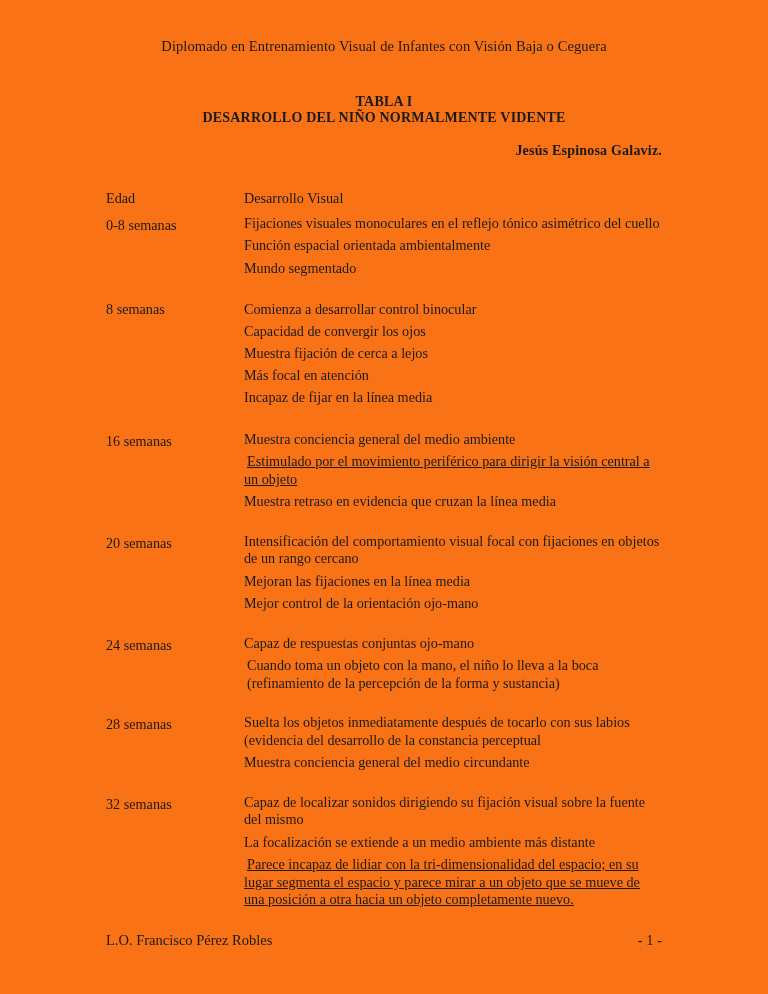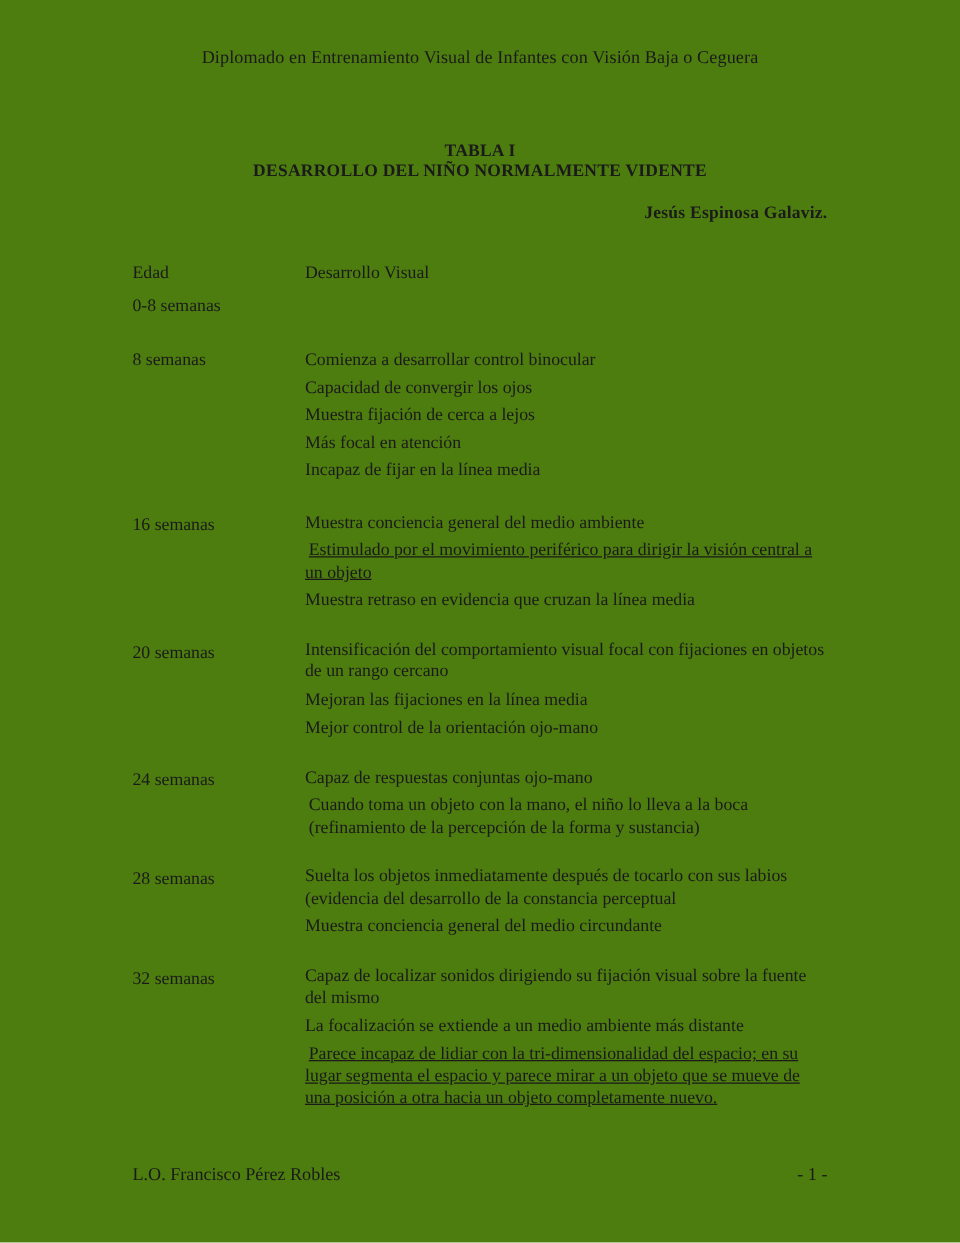--- a/index.html
+++ b/index.html
@@ -10,21 +10,21 @@
   }
   body {
     font-family: "Liberation Serif", "DejaVu Serif", serif;
     color: #1a1a1a;
     -webkit-font-smoothing: antialiased;
   }
   .page {
     position: relative;
     width: 768px;
     height: 994px;
-    background: #4d7c0f;
+    background: #f97316;
     box-sizing: border-box;
     overflow: hidden;
   }
   .content {
     position: absolute;
     left: 106px;
     top: 0;
     width: 556px;
   }
 
@@ -36,21 +36,21 @@
     padding-top: 38px;
     letter-spacing: 0.1px;
   }
   .title-block {
     text-align: center;
     font-weight: bold;
     font-size: 14px;
     letter-spacing: 0.2px;
   }
   .title-tabla {
-    margin-top: 59px;
+    margin-top: 39px;
   }
   .title-main {
   }
   .author-line {
     text-align: right;
     font-weight: bold;
     font-size: 14px;
     margin-top: 17px;
     padding-right: 0px;
     letter-spacing: 0.2px;
@@ -136,20 +136,25 @@
 
     <div class="table">
 
       <div class="row header-row">
         <div class="age-cell">Edad</div>
         <div class="desc-cell">Desarrollo Visual</div>
       </div>
 
       <div class="row">
         <div class="age-cell">0-8 semanas</div>
+        <div class="desc-cell">
+          <div class="desc-item tight">Fijaciones visuales monoculares en el reflejo tónico asimétrico del cuello</div>
+          <div class="desc-item tight">Función espacial orientada ambientalmente</div>
+          <div class="desc-item tight">Mundo segmentado</div>
+        </div>
       </div>
 
       <div class="row">
         <div class="age-cell">8 semanas</div>
         <div class="desc-cell">
           <div class="desc-item">Comienza a desarrollar control binocular</div>
           <div class="desc-item">Capacidad de convergir los ojos</div>
           <div class="desc-item">Muestra fijación de cerca a lejos</div>
           <div class="desc-item">Más focal en atención</div>
           <div class="desc-item">Incapaz de fijar en la línea media</div>

